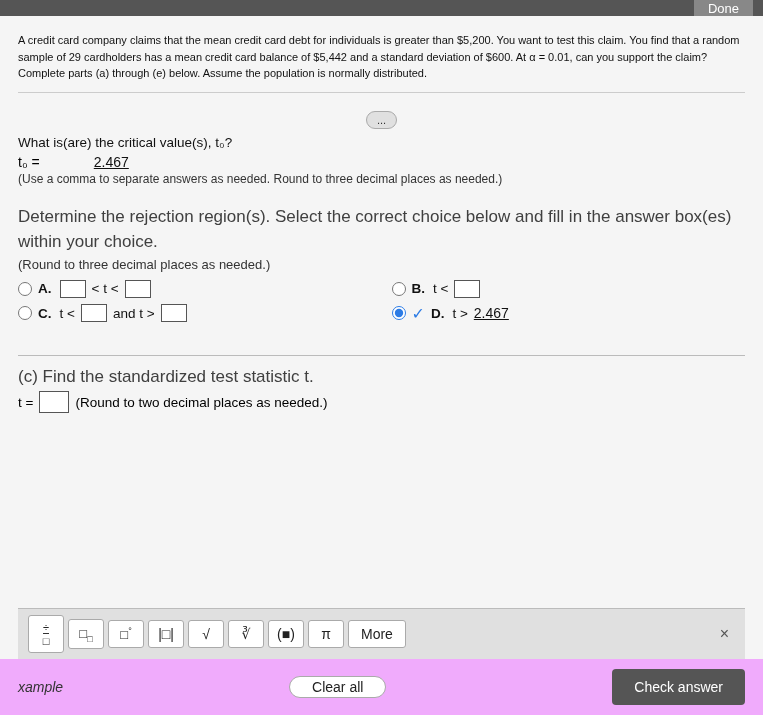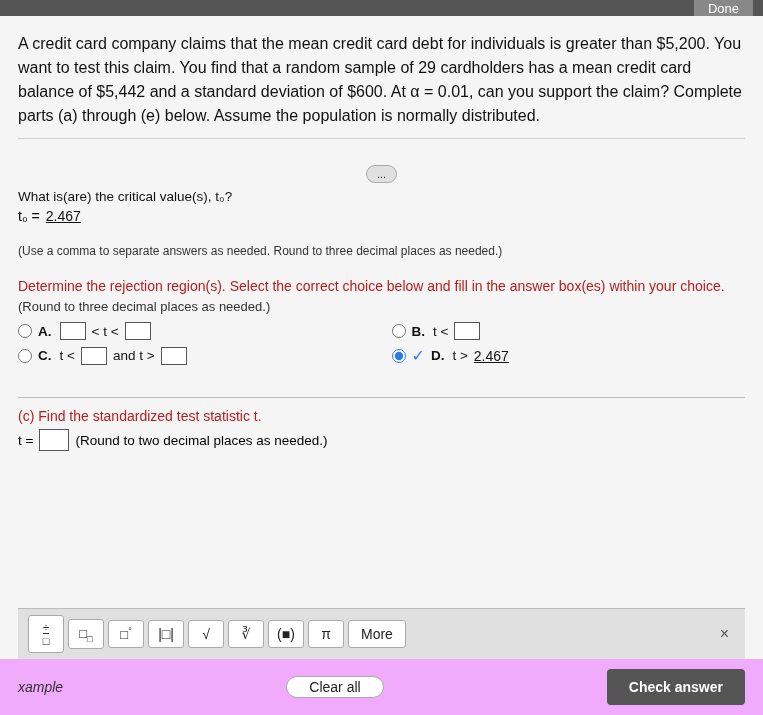--- a/index.html
+++ b/index.html
@@ -33,24 +33,24 @@
 
     .main-content {
       background: #f5f5f5;
       flex: 1;
       padding: 16px 18px 0 18px;
       display: flex;
       flex-direction: column;
     }
 
     .problem-text {
-      font-size: 16px;
+      font-size: 11px;
       color: #111;
       line-height: 1.5;
-      margin-bottom: 20px;
+      margin-bottom: 12px;
       border-bottom: 1px solid #ccc;
       padding-bottom: 10px;
     }
 
     .ellipsis-btn {
       background: #e0e0e0;
       border: 1px solid #aaa;
       border-radius: 10px;
       padding: 2px 10px;
       font-size: 11px;
@@ -66,21 +66,22 @@
 
     .section-label {
       font-size: 13.5px;
       color: #111;
       margin-bottom: 4px;
     }
 
     .answer-row {
       display: flex;
       align-items: baseline;
-      margin-bottom: 20px;
+      margin-bottom: 2px;
+      gap: 48px;
     }
 
     .t0-label {
       font-size: 14px;
       margin-right: 6px;
     }
 
     .underline-value {
       text-decoration: underline;
       font-size: 14px;
@@ -88,22 +89,22 @@
       color: #111;
     }
 
     .hint-text {
       font-size: 12px;
       color: #333;
       margin-bottom: 10px;
     }
 
     .determine-text {
-      font-size: 14px;
-      color: #b91c1c;
+      font-size: 17px;
+      color: #404040;
       margin-bottom: 2px;
       line-height: 1.5;
     }
 
     .round-note {
       font-size: 13px;
       color: #333;
       margin-bottom: 8px;
     }
 
@@ -245,21 +246,21 @@
     }
 
     .check-answer-btn {
       background: #555;
       color: white;
       border: none;
       border-radius: 4px;
       padding: 10px 22px;
       font-size: 14px;
       cursor: pointer;
-      font-weight: bold;
+      font-weight: normal;
       text-align: right;
     }
   </style>
 </head>
 <body>
 
 <div class="top-bar">
   <button class="top-bar-btn">Done</button>
 </div>
 

